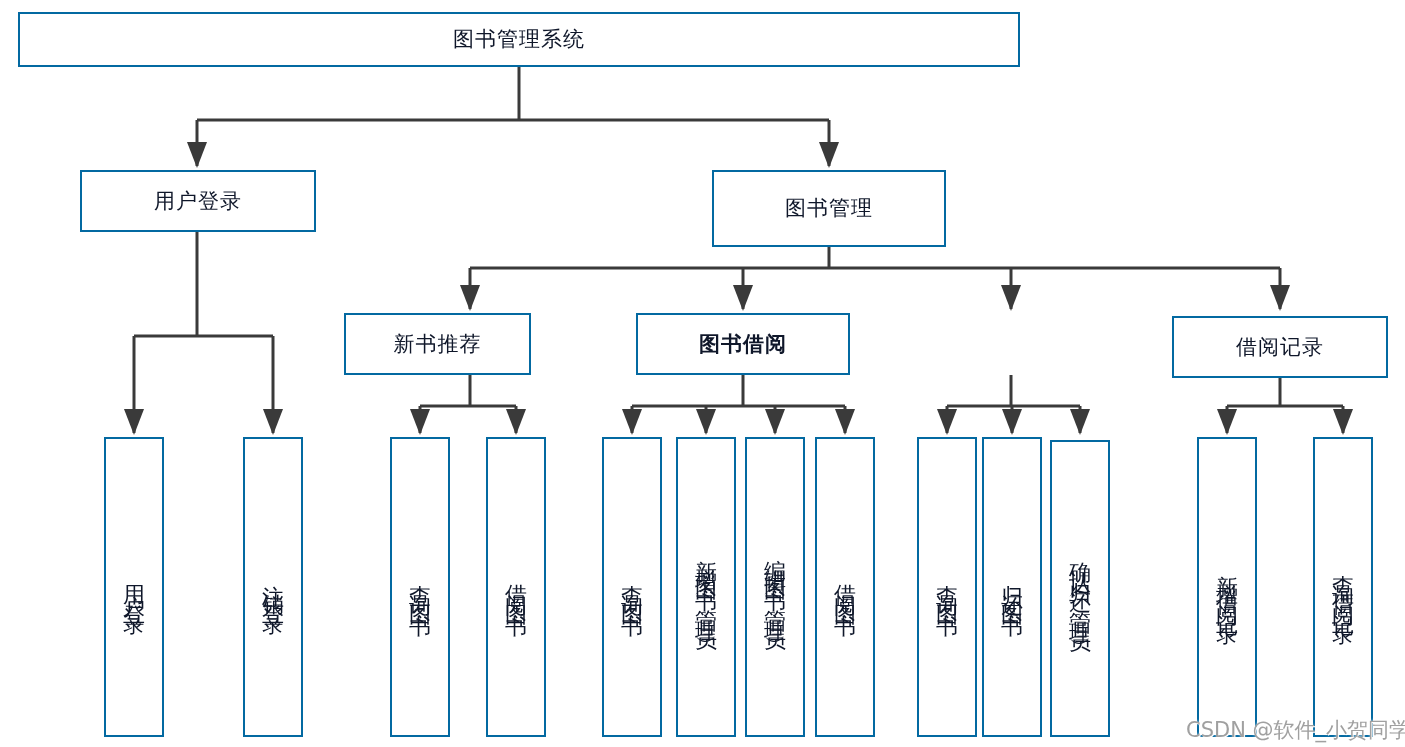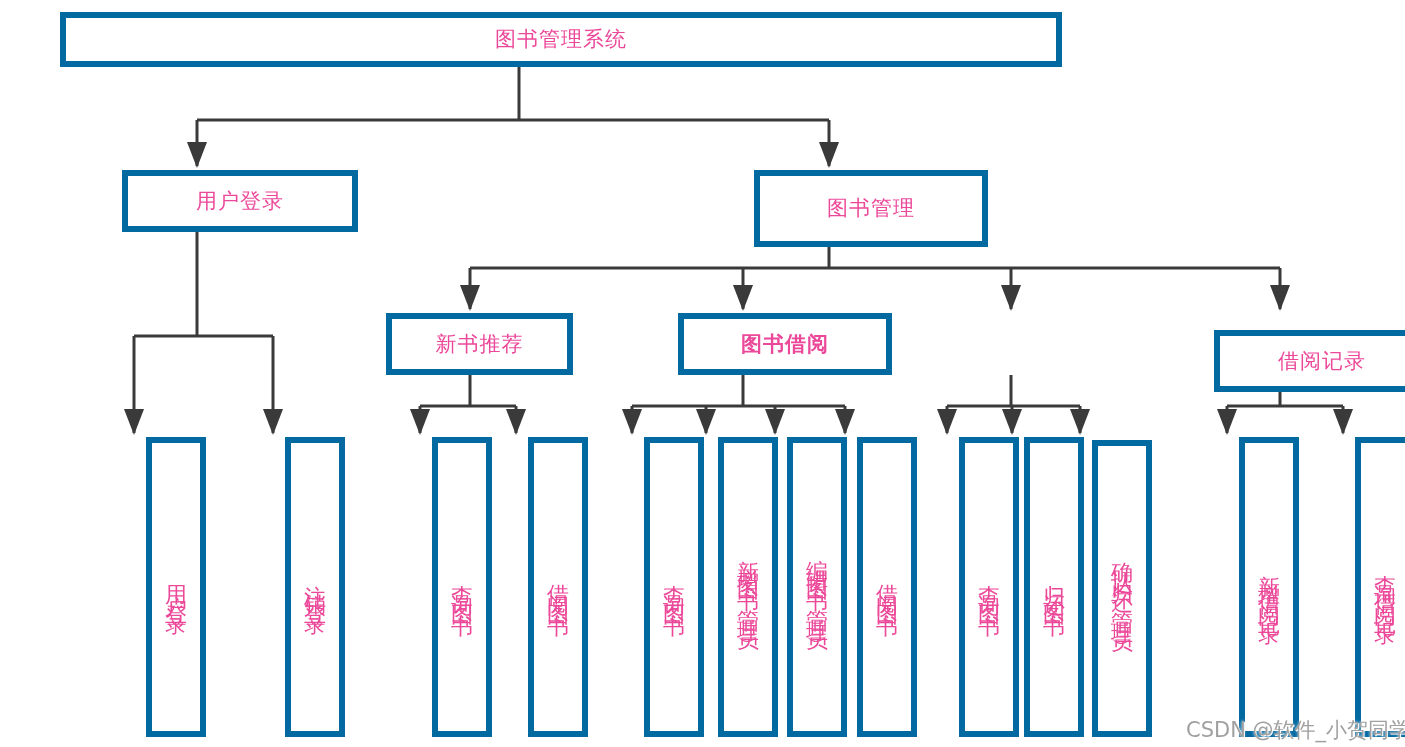--- a/index.html
+++ b/index.html
@@ -18,28 +18,27 @@
   .connectors {
     position: absolute;
     left: 0;
     top: 0;
     z-index: 1;
   }
   .box {
     position: absolute;
     box-sizing: border-box;
     background: #ffffff;
-    border: 6px solid #0369a1;
-    color: #ec4899;
+    border: 2px solid #0369a1;
+    color: #0f172a;
     display: flex;
     align-items: center;
     justify-content: center;
     z-index: 2;
     line-height: 1;
-    margin-left: 42px;
   }
   .h-box {
     font-size: 21px;
     letter-spacing: 1px;
   }
   .v-box {
     writing-mode: vertical-rl;
     text-orientation: mixed;
     font-size: 22px;
     letter-spacing: 10px;
@@ -106,21 +105,21 @@
     </g>
   </svg>
 
   <div class="box h-box" style="left:18px; top:12px; width:1002px; height:55px;">图书管理系统</div>
 
   <div class="box h-box" style="left:80px; top:170px; width:236px; height:62px;">用户登录</div>
   <div class="box h-box" style="left:712px; top:170px; width:234px; height:77px;">图书管理</div>
 
   <div class="box h-box" style="left:344px; top:313px; width:187px; height:62px;">新书推荐</div>
   <div class="box h-box" style="left:636px; top:313px; width:214px; height:62px;font-weight:bold;">图书借阅</div>
-  <div class="box h-box" style="left:1172px; top:330px; width:216px; height:62px;">借阅记录</div>
+  <div class="box h-box" style="left:1172px; top:316px; width:216px; height:62px;">借阅记录</div>
 
   <div class="box v-box" style="left:104px;">用户登录</div>
   <div class="box v-box" style="left:243px;">注销登录</div>
 
   <div class="box v-box" style="left:390px;">查询图书</div>
   <div class="box v-box" style="left:486px;">借阅图书</div>
 
   <div class="box v-box" style="left:602px;">查询图书</div>
   <div class="box v-box" style="left:676px;">新增图书（管理员）</div>
   <div class="box v-box" style="left:745px;">编辑图书（管理员）</div>

